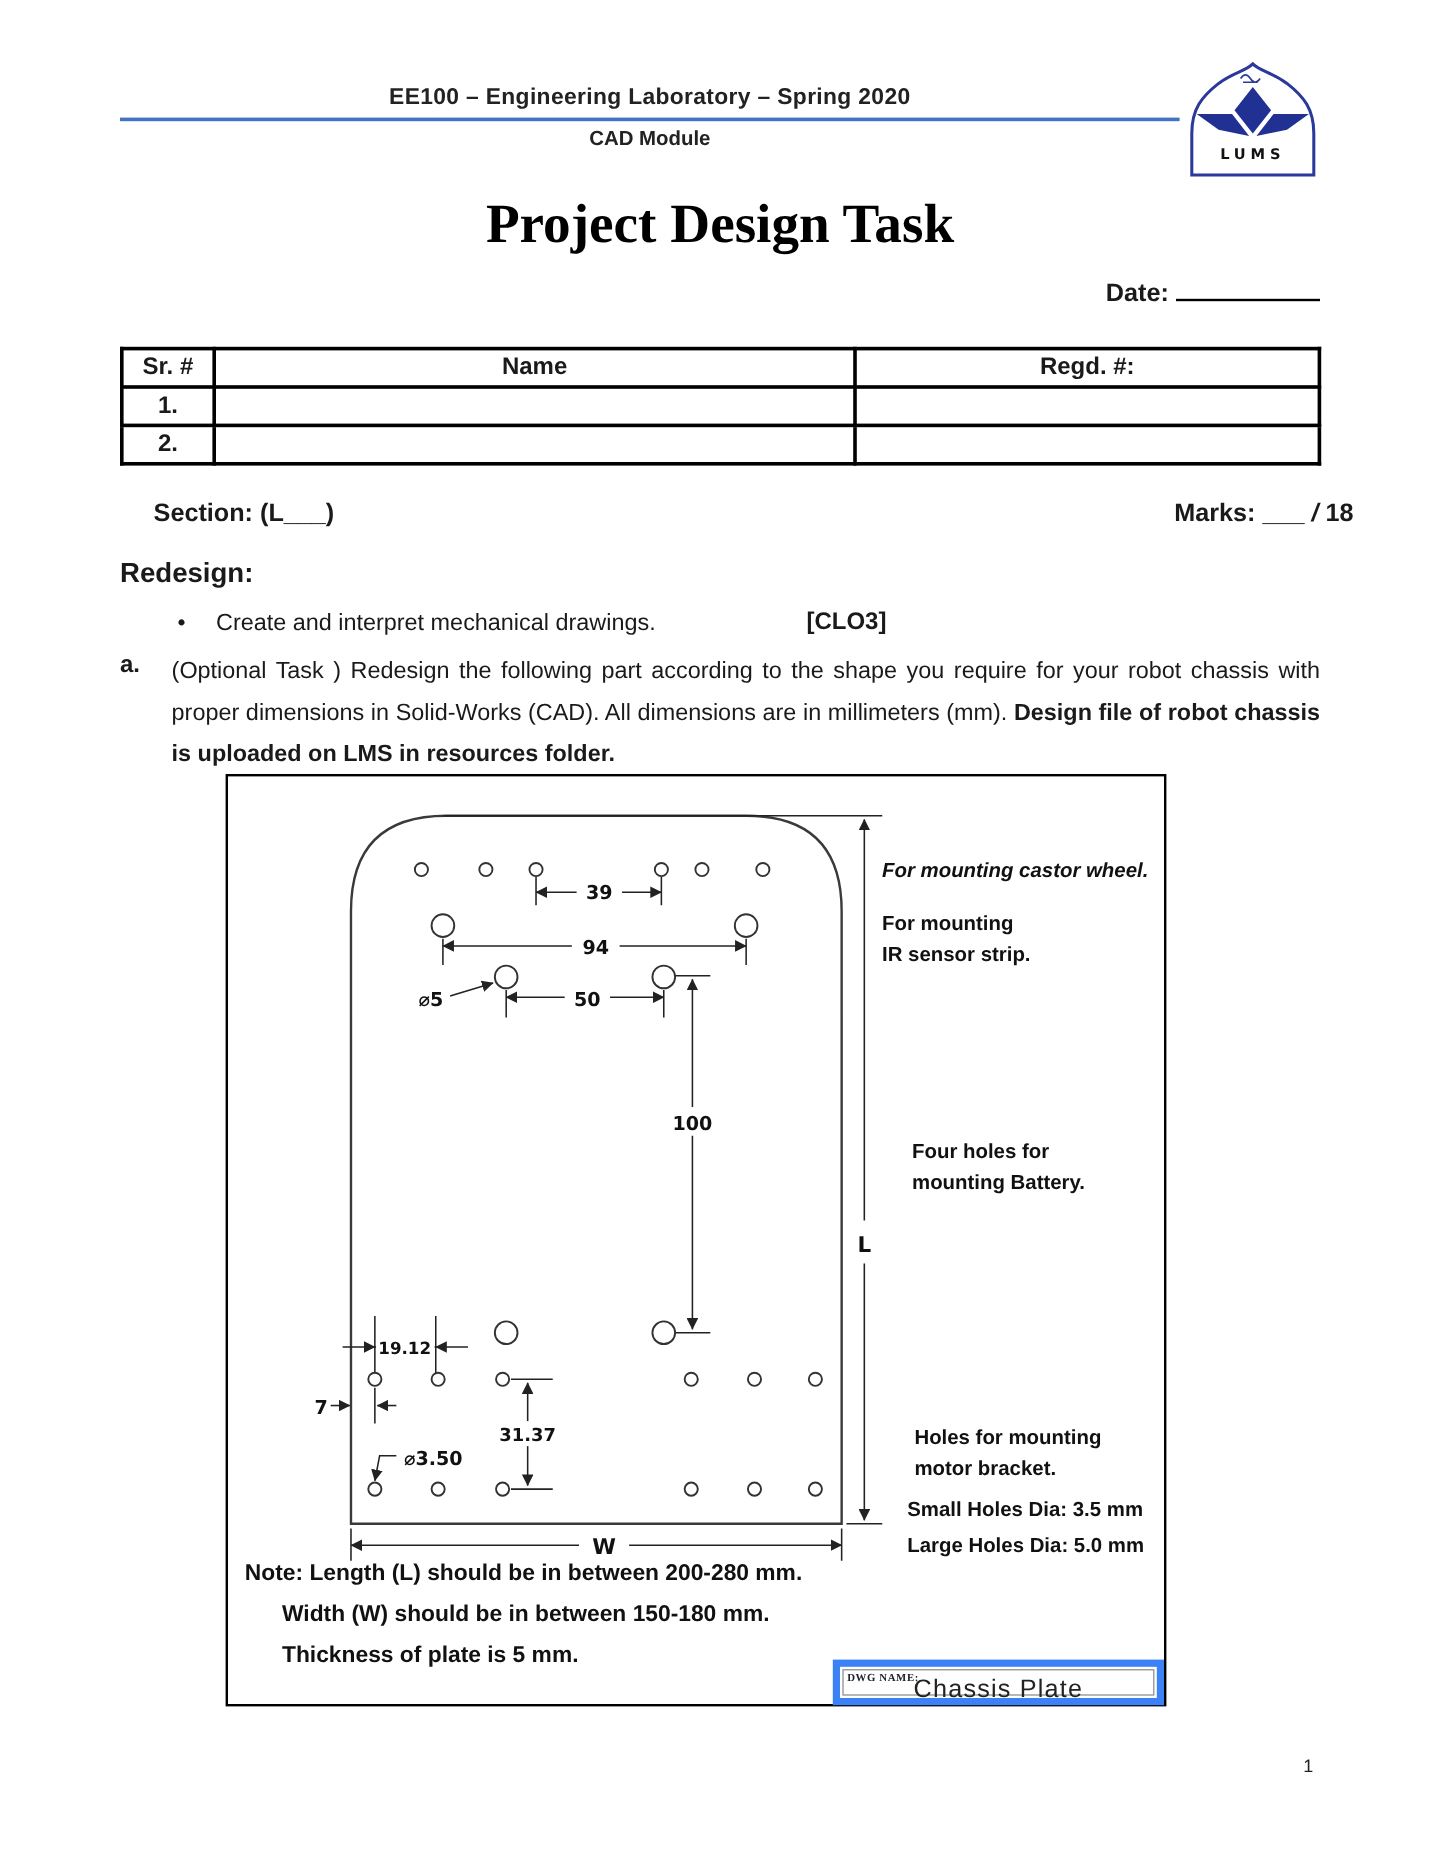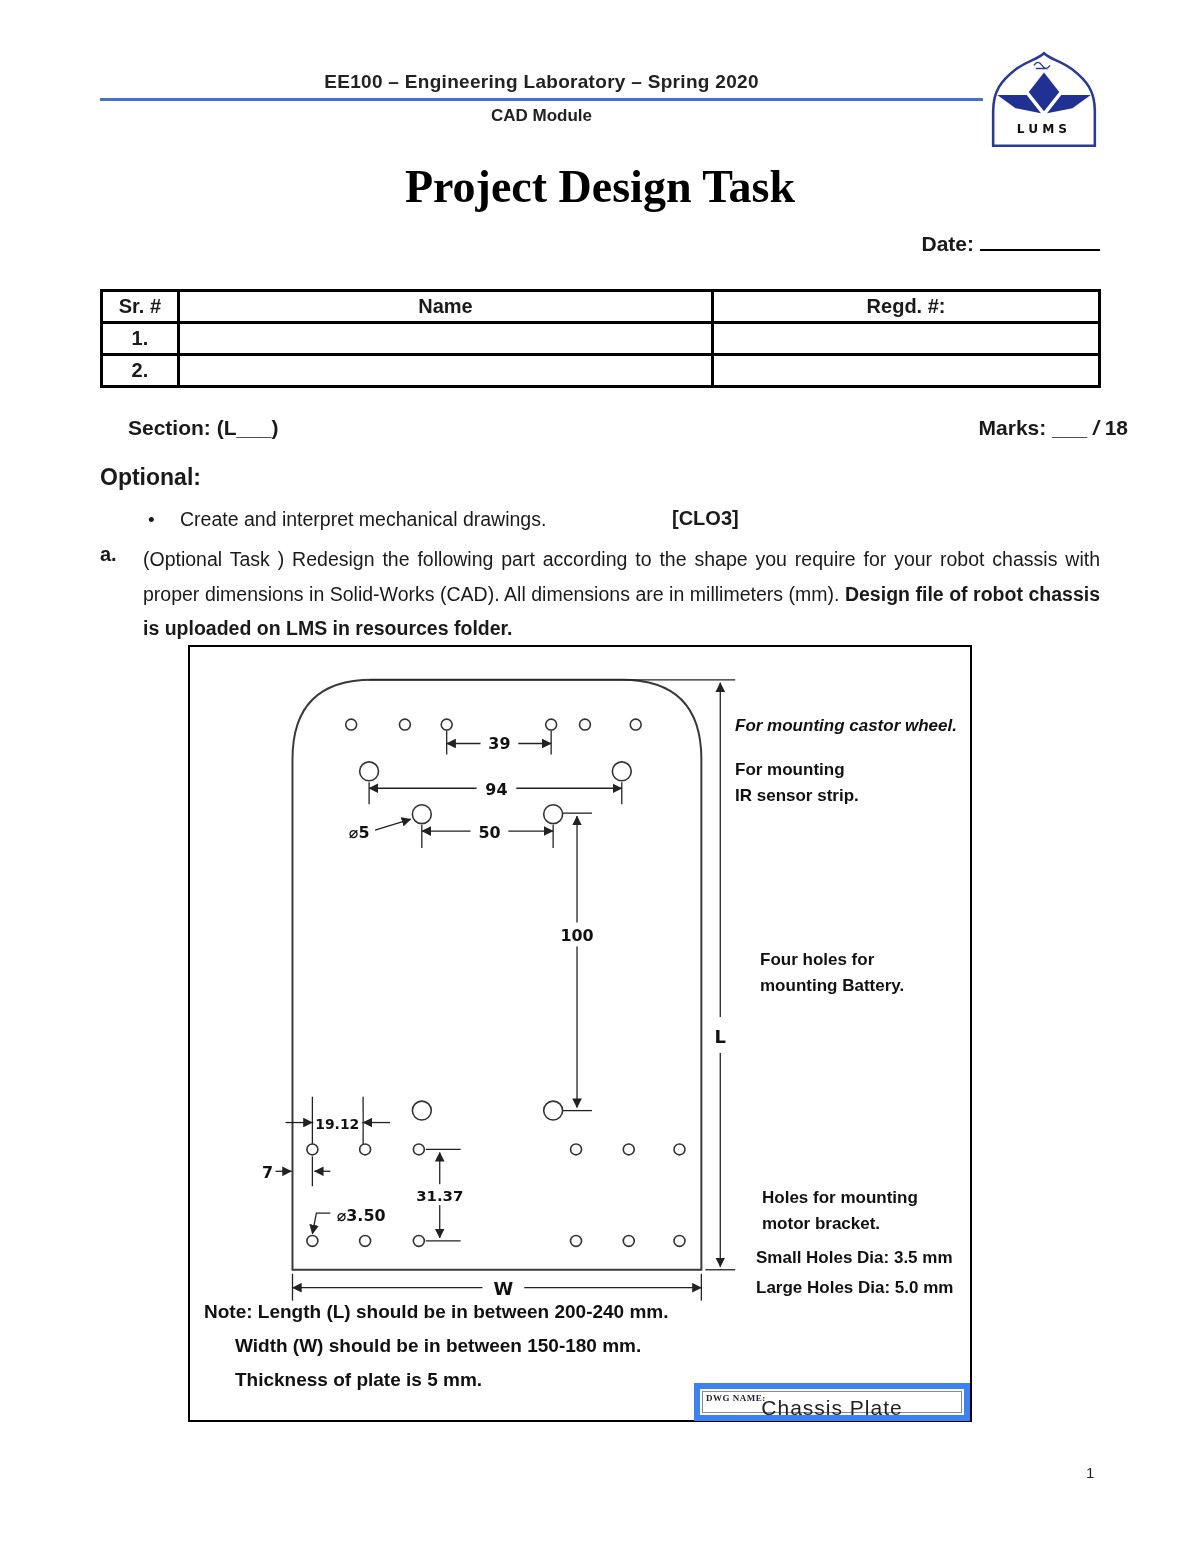--- a/index.html
+++ b/index.html
@@ -114,21 +114,21 @@
     <td></td>
   </tr>
 </tbody>
   </table>
 
 <div class="abs info-row">
   <span>Section: (L___)</span>
   <span><span>Marks: ___ </span><span class="slash-it">/</span><span> 18</span></span>
 </div>
 
-<div class="abs obj-head">Optional:</div>
+<div class="abs obj-head">Redesign:</div>
 <span class="abs bullet-char">•</span>
 <span class="abs bullet-text">Create and interpret mechanical drawings.</span>
 <span class="abs clo">[CLO3]</span>
 
 <div class="abs task">
   <span class="task-letter">a.</span>
   <div class="task-text"><span>(Optional Task ) Redesign the following part according to the shape you require for your robot chassis with proper dimensions in Solid-Works (CAD). All dimensions are in millimeters (mm). </span><span class="task-bold">Design file of robot chassis is uploaded on LMS in resources folder.</span></div>
 </div>
 
 <div class="abs figure">
@@ -250,21 +250,21 @@
   <div class="ann ann-batt">
     <div>Four holes for</div>
     <div>mounting Battery.</div>
   </div>
   <div class="ann ann-sizes">
     <div>Small Holes Dia: 3.5 mm</div>
     <div>Large Holes Dia: 5.0 mm</div>
   </div>
 
   <div class="fig-note">
-    <div><span>Note:</span> <span>Length (L) should be in between 200-240 mm.</span></div>
+    <div><span>Note:</span> <span>Length (L) should be in between 200-280 mm.</span></div>
     <div class="ind">Width (W) should be in between 150-180 mm.</div>
     <div class="ind">Thickness of plate is 5 mm.</div>
   </div>
 
   <div class="titleblock">
     <div class="titleblock-inner">
       <span class="tb-label">DWG NAME:</span>
       <div class="tb-name">Chassis Plate</div>
     </div>
   </div>

